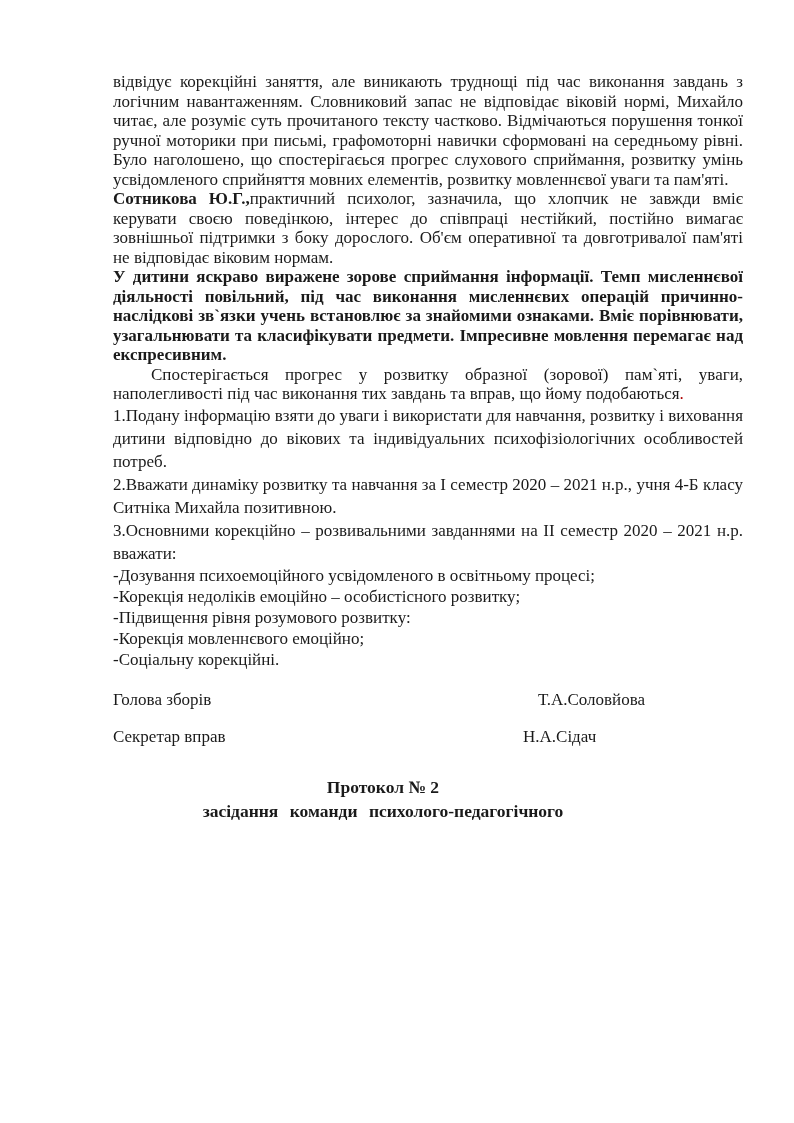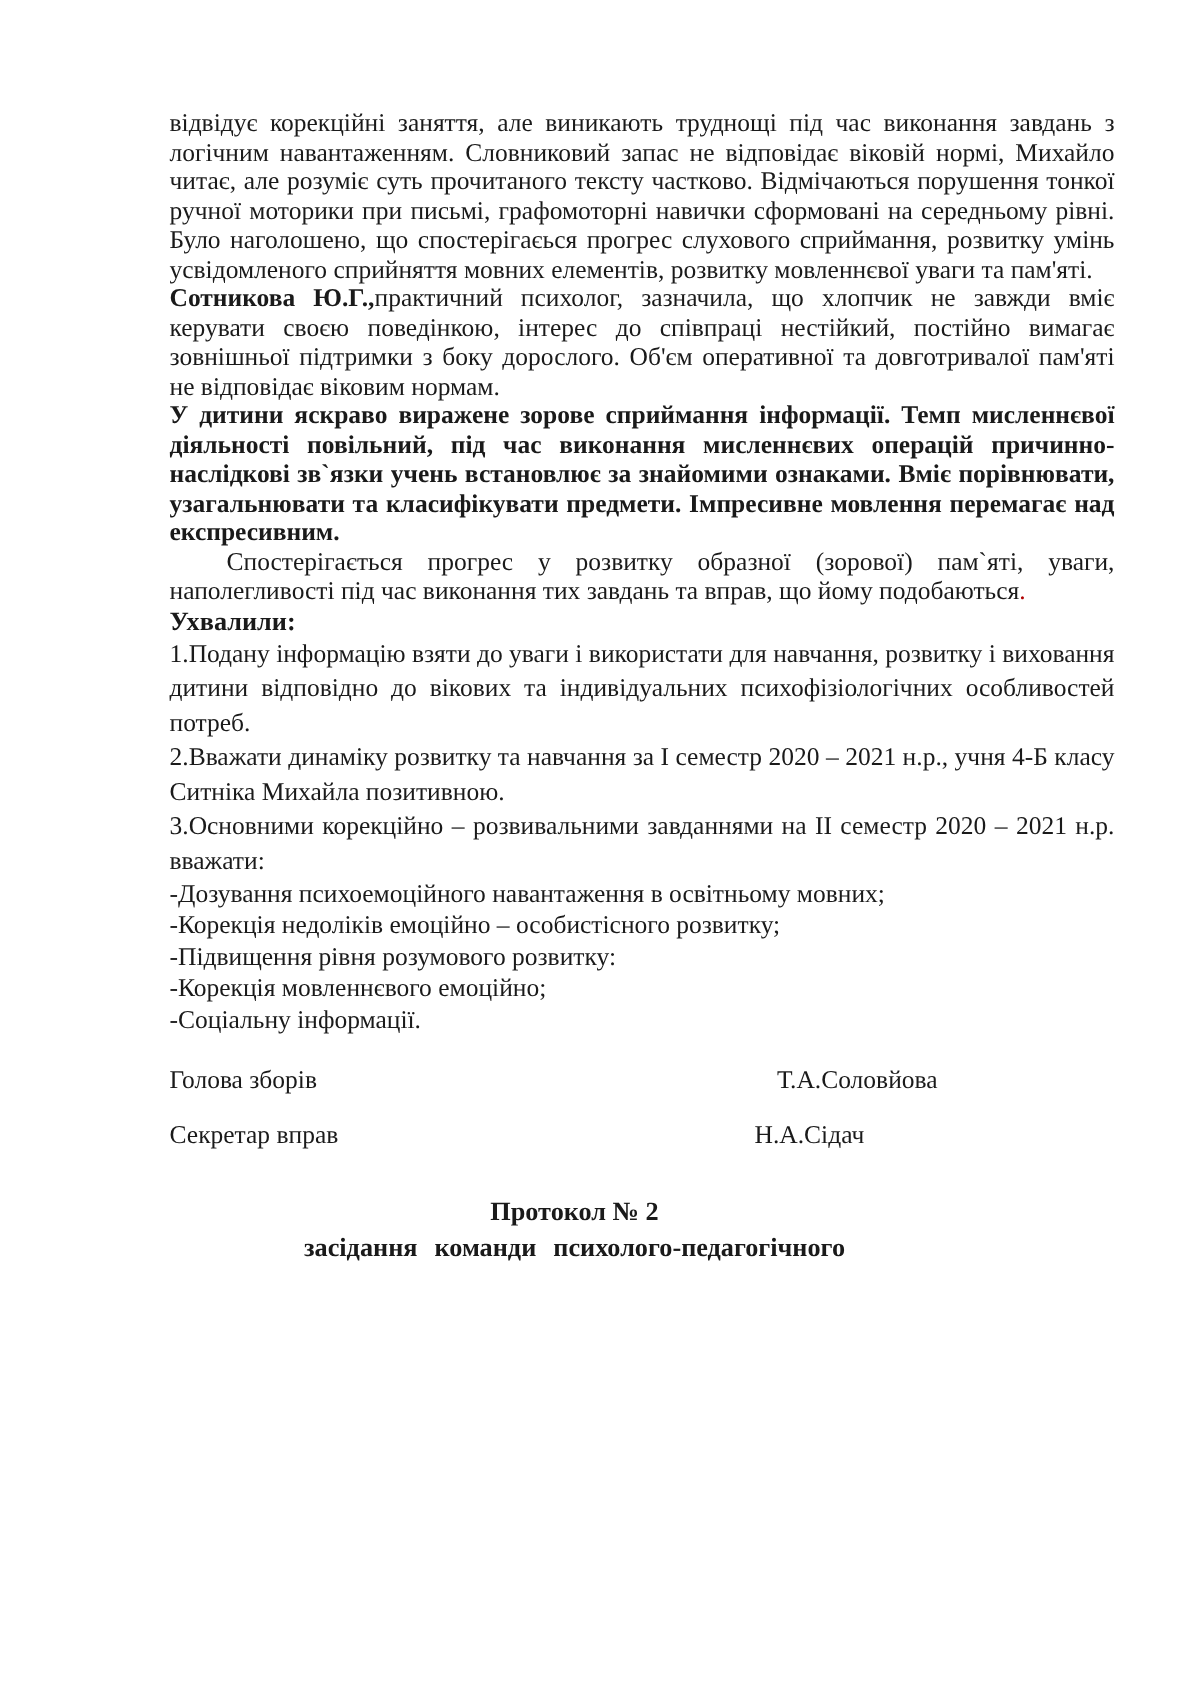--- a/index.html
+++ b/index.html
@@ -48,21 +48,21 @@
   .bullets { line-height: 21px; }
   .bullets div { text-align: left; }
 
   .sig-row {
     position: relative;
     height: 20px;
     line-height: 20px;
   }
   .sig-row-1 { margin-top: 20px; }
   .sig-row-2 { margin-top: 17px; }
-  .sig-name { position: absolute; top: 0; }
+  .sig-name { position: absolute; top: 0; margin-left: 20px; }
   .sig-name-1 { left: 405px; }
   .sig-name-2 { left: 390px; }
 
   .footer-title {
     margin-top: 28px;
     width: 540px;
     text-align: center;
     font-weight: bold;
     font-size: 17.5px;
     line-height: 24px;
@@ -76,34 +76,33 @@
   <div class="content">
 
     <p class="j">відвідує корекційні заняття, але виникають труднощі під час виконання завдань з логічним навантаженням. Словниковий запас не відповідає віковій нормі, Михайло читає, але розуміє суть прочитаного тексту частково. Відмічаються порушення тонкої ручної моторики при письмі, графомоторні навички сформовані на середньому рівні. Було наголошено, що спостерігаєься прогрес слухового сприймання, розвитку умінь усвідомленого сприйняття мовних елементів, розвитку мовленнєвої уваги та пам'яті.</p>
 
     <p class="j para-psych"><span class="b">Сотникова Ю.Г.,</span><span>практичний психолог, зазначила, що хлопчик не завжди вміє керувати своєю поведінкою, інтерес до співпраці нестійкий, постійно вимагає зовнішньої підтримки з боку дорослого. Об'єм оперативної та довготривалої пам'яті не відповідає віковим нормам.</span></p>
 
     <p class="j para-think">У дитини яскраво виражене зорове сприймання інформації. Темп мисленнєвої діяльності повільний, під час виконання мисленнєвих операцій причинно-наслідкові зв`язки учень встановлює за знайомими ознаками. Вміє порівнювати, узагальнювати та класифікувати предмети. Імпресивне мовлення перемагає над експресивним.</p>
 
     <p class="j para-progress"><span>Спостерігається прогрес у розвитку образної (зорової) пам`яті, уваги, наполегливості під час виконання тих завдань та вправ, що йому подобаються</span><span class="red-period">.</span></p>
 
-    <p class="res-heading">Ухвалили:</p>
 
     <p class="j res res-item-1">1.Подану інформацію взяти до уваги і використати для навчання, розвитку і виховання дитини відповідно до вікових та індивідуальних психофізіологічних особливостей потреб.</p>
 
     <p class="j res res-item-2">2.Вважати динаміку розвитку та навчання за І семестр 2020 – 2021 н.р., учня 4-Б класу Ситніка Михайла позитивною.</p>
 
     <p class="j res res-item-3">3.Основними корекційно – розвивальними завданнями на ІІ семестр 2020 – 2021 н.р. вважати:</p>
 
     <div class="bullets">
-      <div>-Дозування психоемоційного навантаження в освітньому мовних;</div>
+      <div>-Дозування психоемоційного усвідомленого в освітньому процесі;</div>
       <div>-Корекція недоліків емоційно – особистісного розвитку;</div>
       <div>-Підвищення рівня розумового розвитку:</div>
       <div>-Корекція мовленнєвого емоційно;</div>
-      <div>-Соціальну інформації.</div>
+      <div>-Соціальну корекційні.</div>
     </div>
 
     <div class="sig-row sig-row-1">
       <span>Голова зборів</span>
       <span class="sig-name sig-name-1">Т.А.Соловйова</span>
     </div>
 
     <div class="sig-row sig-row-2">
       <span>Секретар вправ</span>
       <span class="sig-name sig-name-2">Н.А.Сідач</span>

